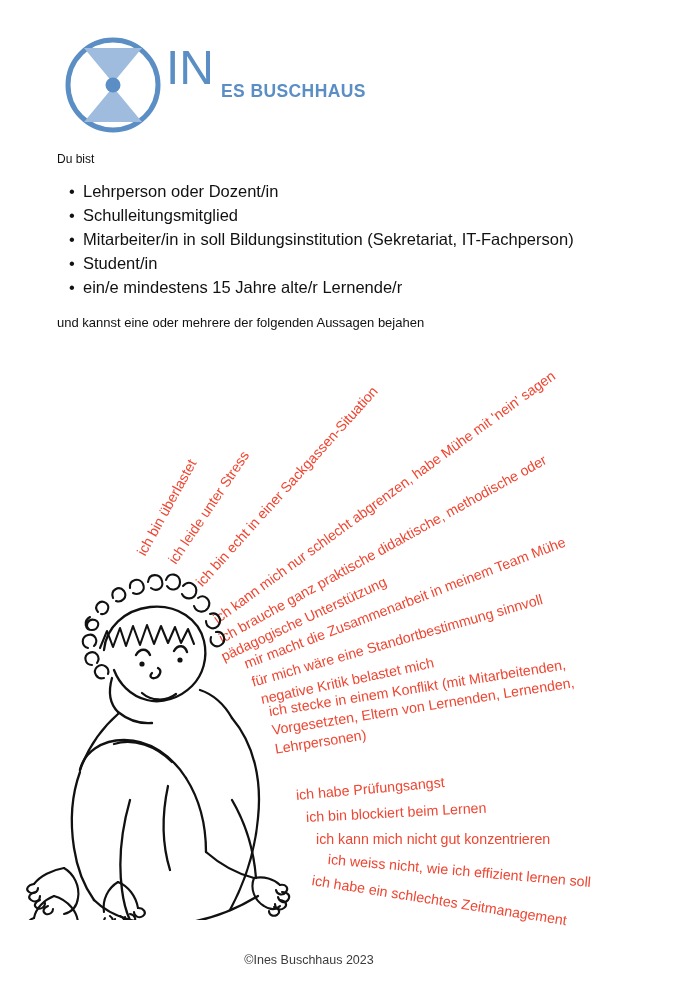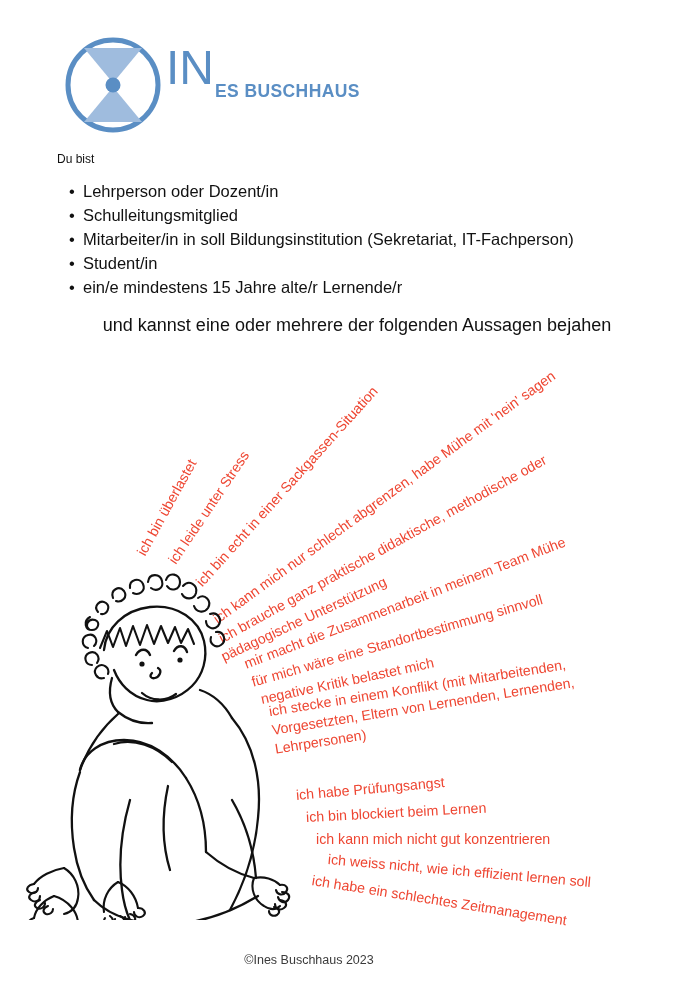--- a/index.html
+++ b/index.html
@@ -60,21 +60,21 @@
     letter-spacing: 0.4px;
     color: #5a8ec4;
     white-space: nowrap;
   }
   .logo-line1 sup {
     font-size: 10px;
     vertical-align: super;
   }
   .logo-line2 {
     position: absolute;
-    left: 49px;
+    left: 55px;
     top: 37px;
     font-size: 17.5px;
     font-weight: 700;
     letter-spacing: 0.4px;
     color: #5a8ec4;
     white-space: nowrap;
   }
 
   
   #intro {
@@ -101,24 +101,23 @@
     padding-left: 14px;
     white-space: nowrap;
   }
   #intro-list li::before {
     content: "\2022";
     position: absolute;
     left: 0;
     top: 0;
   }
   #intro-tail {
-    font-size: 18px;
+    font-size: 13px;
     color: #111;
     margin: 0;
-    text-align: center;
   }
 
   
   #figure {
     position: absolute;
     left: 18px;
     top: 538px;
     width: 320px;
     height: 382px;
   }

